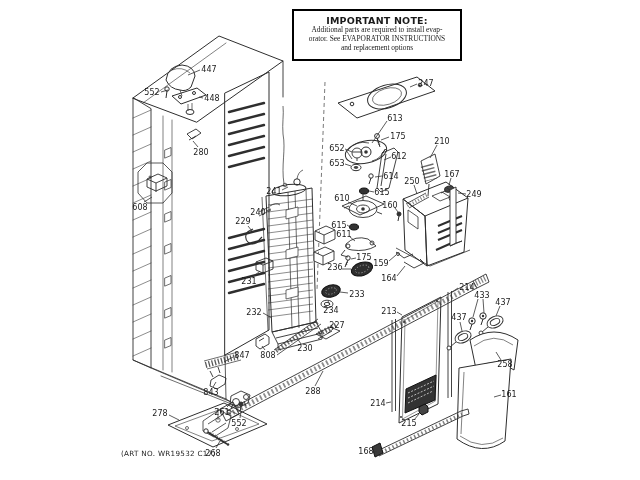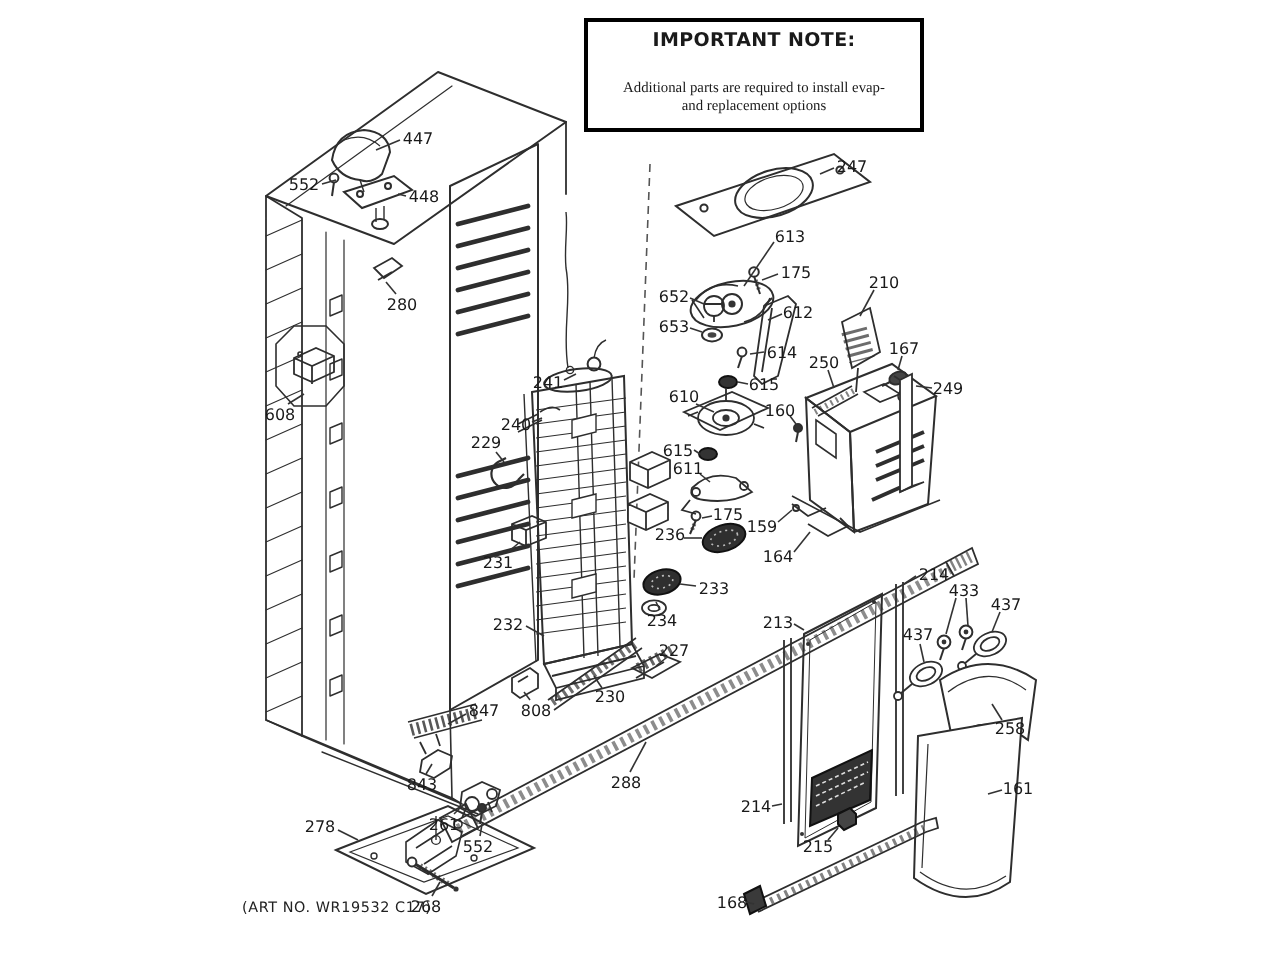--- a/index.html
+++ b/index.html
@@ -1,21 +1,21 @@
 <!DOCTYPE html>
 <html><head>
 <meta charset="utf-8">
 <style>
   html,body{margin:0;padding:0;background:#fff;}
   #page{position:relative;width:640px;height:480px;background:#ffffff;overflow:hidden;
         font-family:"DejaVu Sans","Liberation Sans",sans-serif;color:#1a1a1a;}
   #artwork{position:absolute;left:0;top:0;}
   .note-box{position:absolute;left:292px;top:9px;width:170px;border:2px solid #000;
             background:#fff;padding:4px 5px 6px 5px;text-align:center;box-sizing:border-box;}
-  .note-title{font-size:9.5px;font-weight:bold;letter-spacing:.2px;margin-bottom:14px;}
+  .note-title{font-size:9.5px;font-weight:bold;letter-spacing:.2px;margin-bottom:0;}
   .note-line{font-size:7.4px;line-height:1.2;white-space:nowrap;font-family:Liberation Serif, serif;}
   .art-no{position:absolute;left:121px;top:449px;font-size:7.2px;font-weight:normal;
           letter-spacing:.3px;color:#222;}
 </style>
 </head>
 <body>
 
 <div id="page">
 
   <svg id="artwork" width="640" height="480" viewBox="0 0 640 480">
@@ -405,17 +405,18 @@
         <text x="213" y="453" dy="0.35em">268</text>
         <text x="378" y="403" dy="0.35em">214</text>
         <text x="409" y="423" dy="0.35em">215</text>
         <text x="366" y="451" dy="0.35em">168</text>
       </g>
   </svg>
 
   <div class="note-box">
     <div class="note-title">IMPORTANT NOTE:</div>
     <div class="note-line">Additional parts are required to install evap-</div>
+    <div class="note-line">orator. See EVAPORATOR INSTRUCTIONS</div>
     <div class="note-line">and replacement options</div>
   </div>
 
   <div class="art-no">(ART NO. WR19532 C17)</div>
 </div>
 
 </body></html>

